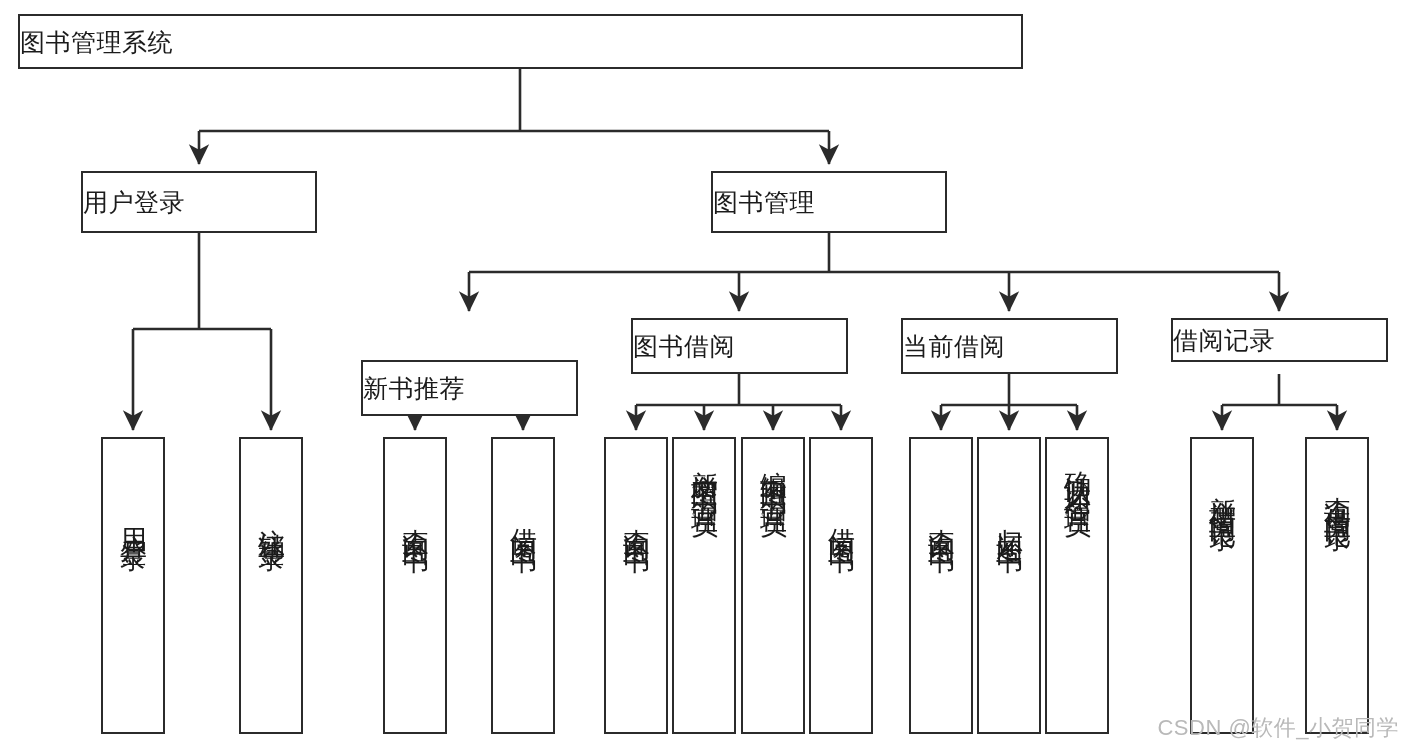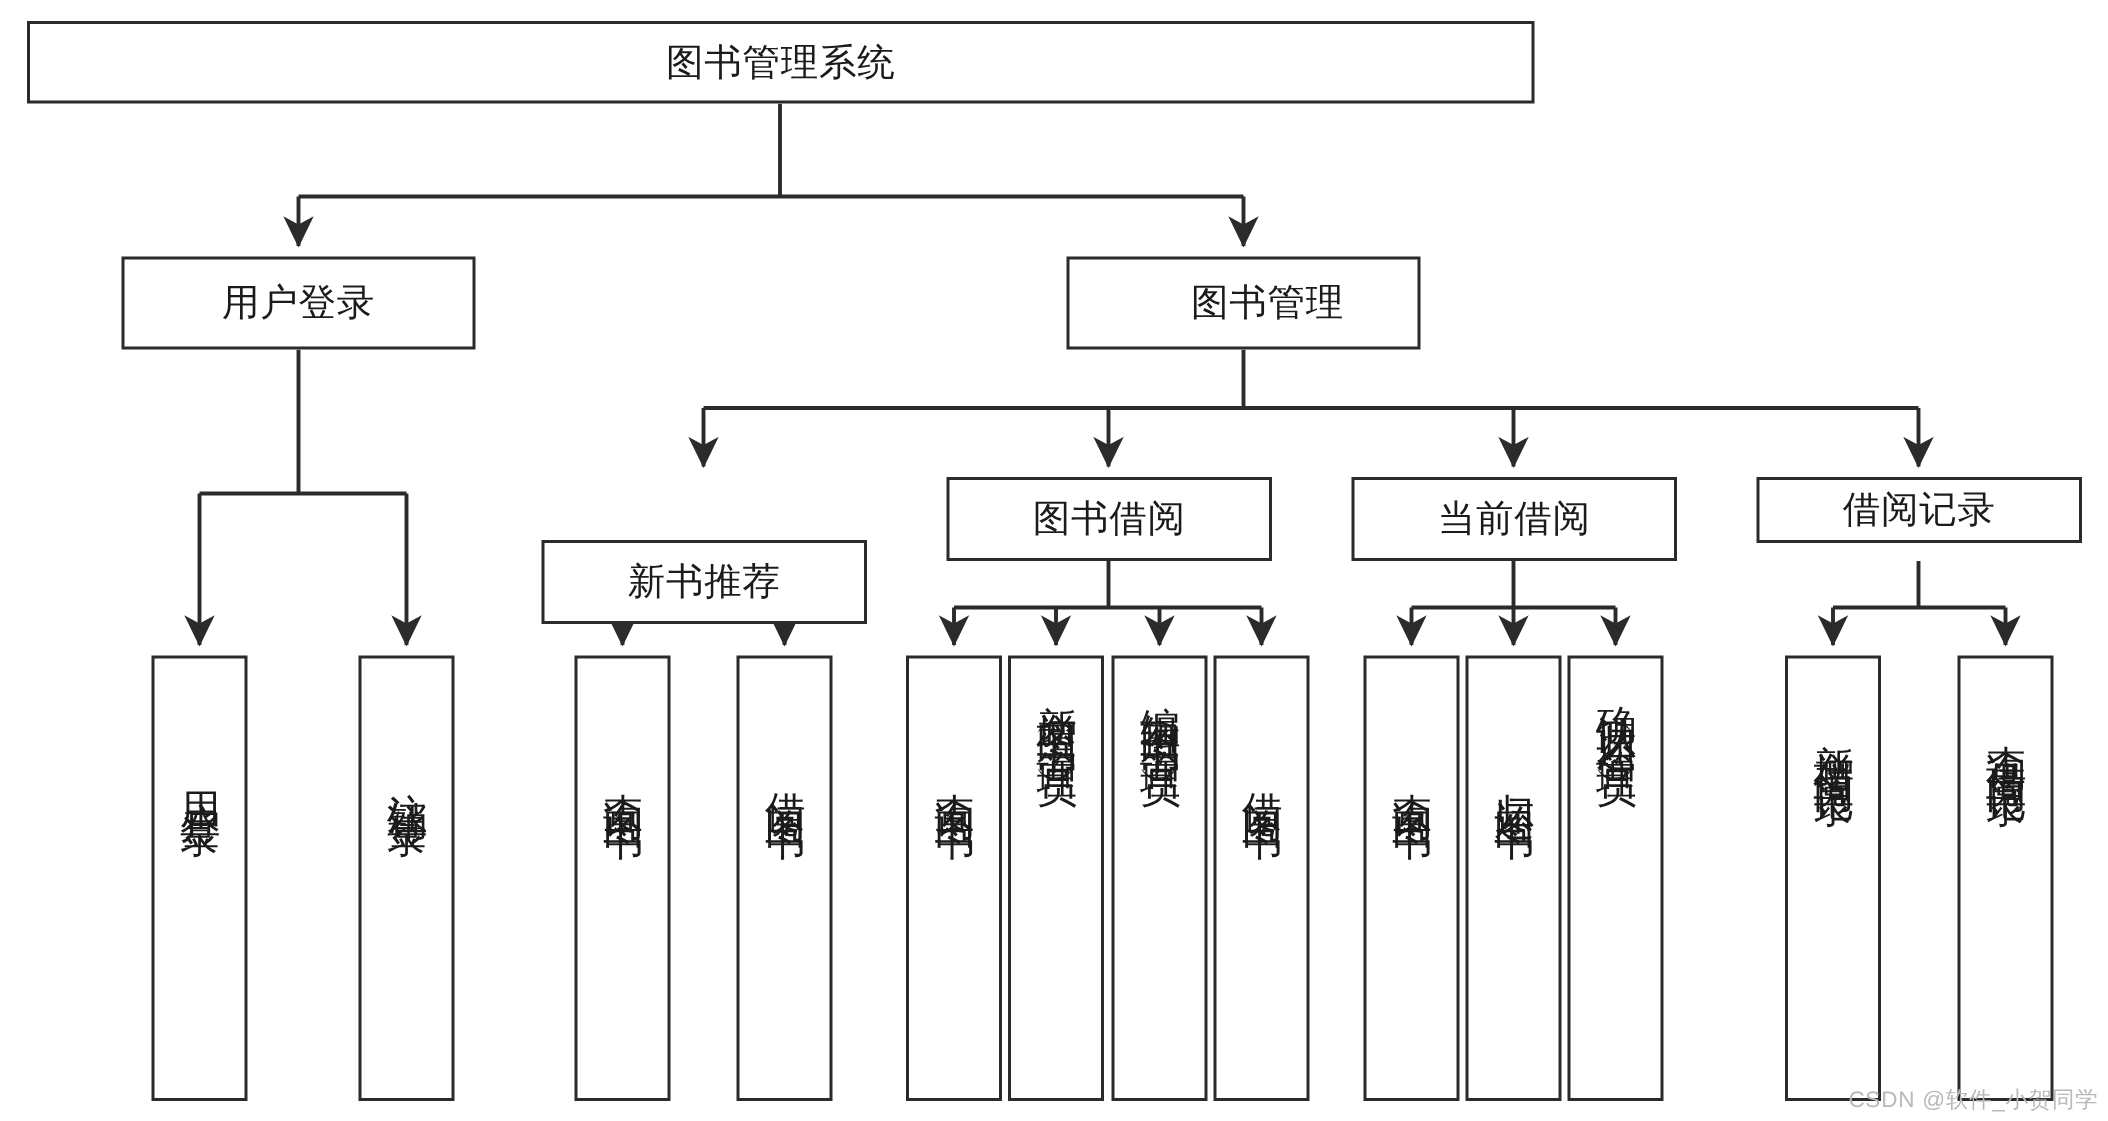--- a/index.html
+++ b/index.html
@@ -13,21 +13,20 @@
   #canvas{position:absolute;left:0;top:0;width:1405px;height:747px;}
   #links{position:absolute;left:0;top:0;width:1405px;height:747px;pointer-events:none;}
 
   .node{
     position:absolute;
     box-sizing:border-box;
     background:#ffffff;
     border:2.4px solid #2b2b2b;
     display:flex;
     align-items:center;
-    justify-content:center;
     color:#1b1b1b;
   }
   .node .lbl{
     display:block;
     text-align:center;
     line-height:1.12;
     white-space:nowrap;
   }
   
   .node.horiz .lbl{
@@ -49,21 +48,21 @@
     letter-spacing:6px;
     white-space:nowrap;
     margin:0 auto;
   }
   .node.vert.tall .lbl{padding-top:4px;}
 
   .watermark{
     position:absolute;
     right:6px;
     bottom:4px;
-    font-size:15px;
+    font-size:22px;
     color:#b9b9b9;
     white-space:nowrap;
     letter-spacing:0.5px;
   }
 </style>
 </head>
 <body>
 
 <div id="canvas">
 
@@ -117,21 +116,21 @@
     </g>
   </svg>
 
   <div class="node horiz root" style="left:18px;top:14px;width:1005px;height:55px;">
     <span class="lbl">图书管理系统</span>
   </div>
 
   <div class="node horiz" style="left:81px;top:171px;width:236px;height:62px;">
     <span class="lbl">用户登录</span>
   </div>
-  <div class="node horiz" style="left:711px;top:171px;width:236px;height:62px;padding-left:32px;">
+  <div class="node horiz" style="left:711px;top:171px;width:236px;height:62px;">
     <span class="lbl">图书管理</span>
   </div>
 
   <div class="node horiz" style="left:361px;top:318px;width:217px;height:56px;margin-top:42px;">
     <span class="lbl">新书推荐</span>
   </div>
   <div class="node horiz" style="left:631px;top:318px;width:217px;height:56px;">
     <span class="lbl">图书借阅</span>
   </div>
   <div class="node horiz" style="left:901px;top:318px;width:217px;height:56px;">

